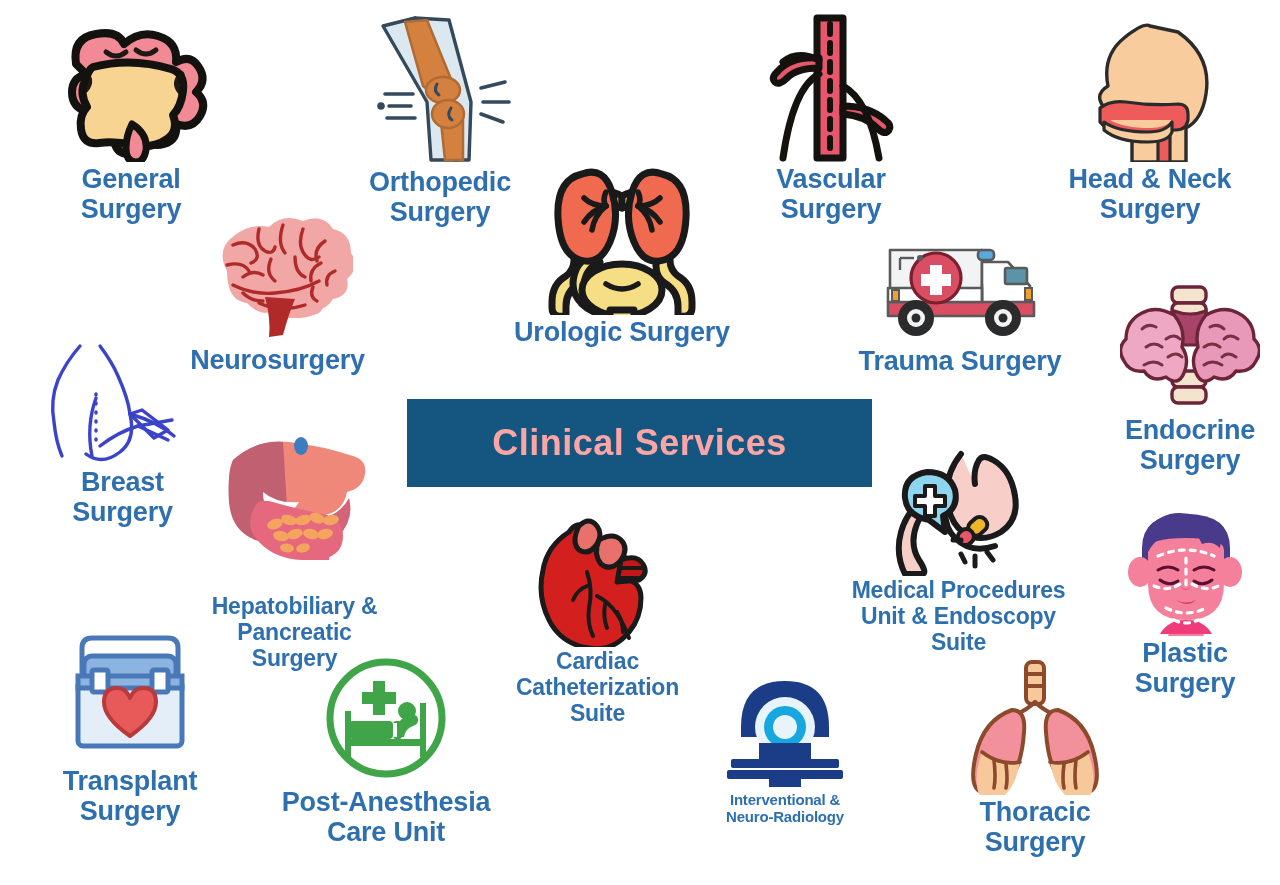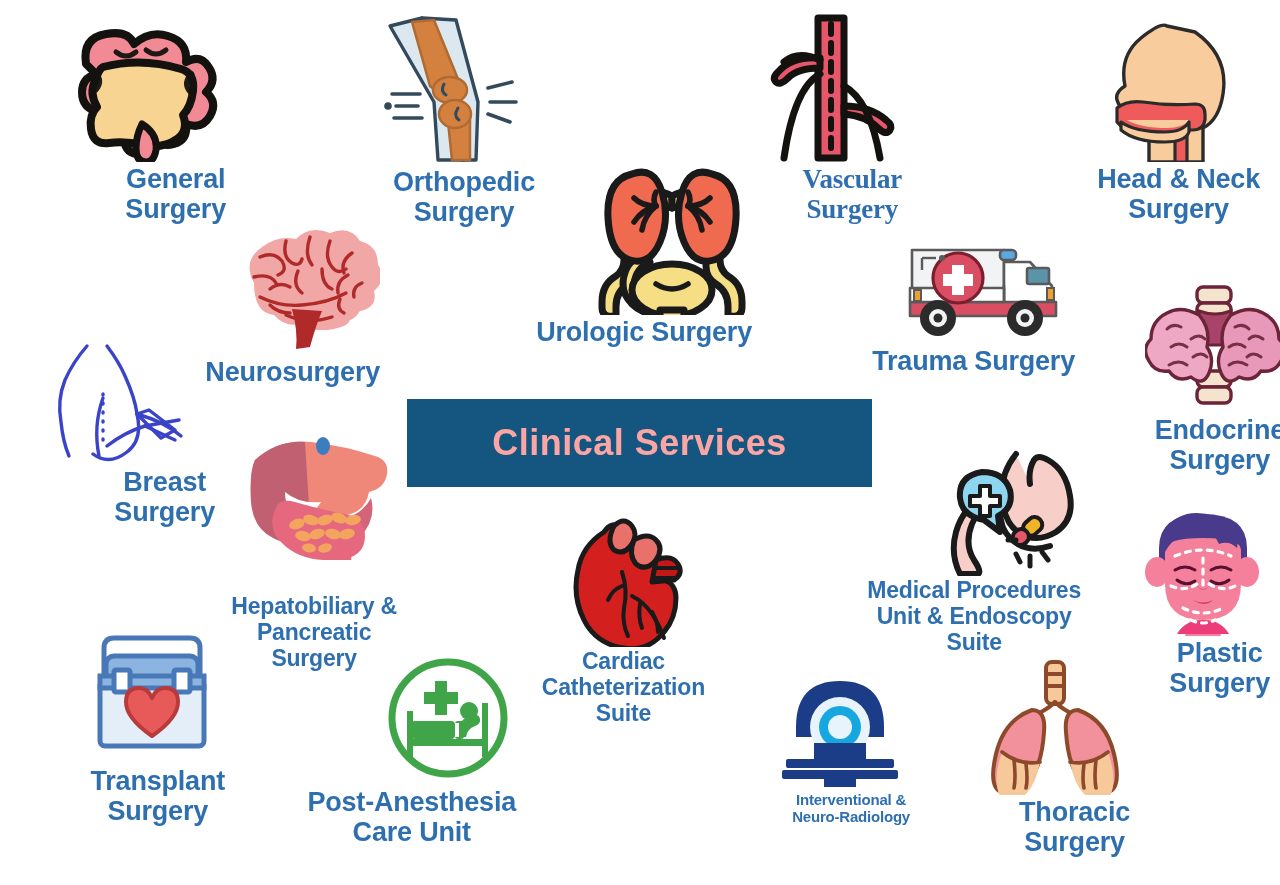--- a/index.html
+++ b/index.html
@@ -5,21 +5,21 @@
   html,body{margin:0;padding:0;}
   body{
     width:1280px;height:885px;
     background:#ffffff;
     font-family:"Liberation Sans", sans-serif;
     overflow:hidden;
     position:relative;
   }
   #canvas{position:relative;width:1280px;height:885px;}
 
-  .node{position:absolute;display:flex;flex-direction:column;align-items:flex-end;}
+  .node{position:absolute;display:flex;flex-direction:column;align-items:center;}
   .icon{display:block;}
   .label{
     color:#2E6FAF;
     font-weight:bold;
     text-align:center;
     line-height:1.12;
     letter-spacing:-0.2px;
     white-space:pre-line;
     margin-top:2px;
   }
@@ -100,21 +100,21 @@
       <g stroke="#33495C" stroke-width="3.6" stroke-linecap="round">
         <line x1="128" y1="78" x2="152" y2="72"></line>
         <line x1="130" y1="92" x2="156" y2="92"></line>
         <line x1="128" y1="104" x2="150" y2="112"></line>
       </g>
     </svg>
     <div class="label lb-lg">Orthopedic
 Surgery</div>
   </div>
 
-  <div class="node" style="left:712px;top:12px;width:190px;font-family:Liberation Serif, serif;">
+  <div class="node" style="left:736px;top:12px;width:190px;">
     <svg class="icon" width="140" height="150" viewBox="0 0 140 150">
       <g stroke="#14120F" stroke-width="7" fill="#E8566B" stroke-linejoin="round" stroke-linecap="round">
         <rect x="56" y="6" width="26" height="140"></rect>
         <path d="M58 56 q-22 0 -32 10 q-8 8 -12 4 q-4 -4 2 -10 q14 -16 42 -14 z"></path>
         <path d="M82 102 q22 2 34 14 q8 8 12 2 q3 -5 -4 -10 q-16 -14 -42 -14 z"></path>
       </g>
       <g stroke="#14120F" stroke-width="7" fill="none" stroke-linecap="round">
         <path d="M58 62 q-26 14 -36 84"></path>
         <path d="M82 74 q26 14 36 72"></path>
         <path d="M58 48 q-22 -10 -36 2"></path>
@@ -164,21 +164,21 @@
         <path d="M96 56 q14 0 22 -8"></path>
           <path d="M96 56 q14 4 22 16"></path>
           <path d="M96 56 q12 10 14 24"></path>
         <path d="M96 42 q4 8 0 14"></path>
         <path d="M64 134 q16 10 32 0"></path>
       </g>
     </svg>
     <div class="label lb-lg">Urologic Surgery</div>
   </div>
 
-  <div class="node" style="left:175px;top:227px;width:205px;">
+  <div class="node" style="left:175px;top:215px;width:205px;">
     <svg class="icon" width="150" height="128" viewBox="0 0 150 128">
       <path d="M24 56 q-12 -22 8 -36 q16 -12 34 -8 q14 -14 34 -6 q20 -8 30 8 q18 4 18 24
                q10 14 -4 26 q4 16 -14 20 q-8 14 -26 10 q-14 10 -30 2 q-18 6 -30 -8 q-20 -2 -20 -32 z" fill="#F2A7A7"></path>
       <ellipse cx="92" cy="92" rx="28" ry="11" fill="#F2A7A7"></ellipse>
       <path d="M62 82 q6 22 4 40 l14 -2 q6 -22 12 -36 z" fill="#B02A2A"></path>
       <g stroke="#B02A2A" stroke-width="3.4" fill="none" stroke-linecap="round">
         <path d="M30 30 q14 -6 22 4 q6 10 -4 14"></path>
         <path d="M56 14 q-4 16 6 22 q8 4 10 -4"></path>
         <path d="M80 10 q-6 18 2 28"></path>
         <path d="M100 14 q-6 16 2 26 q6 8 14 2"></path>

